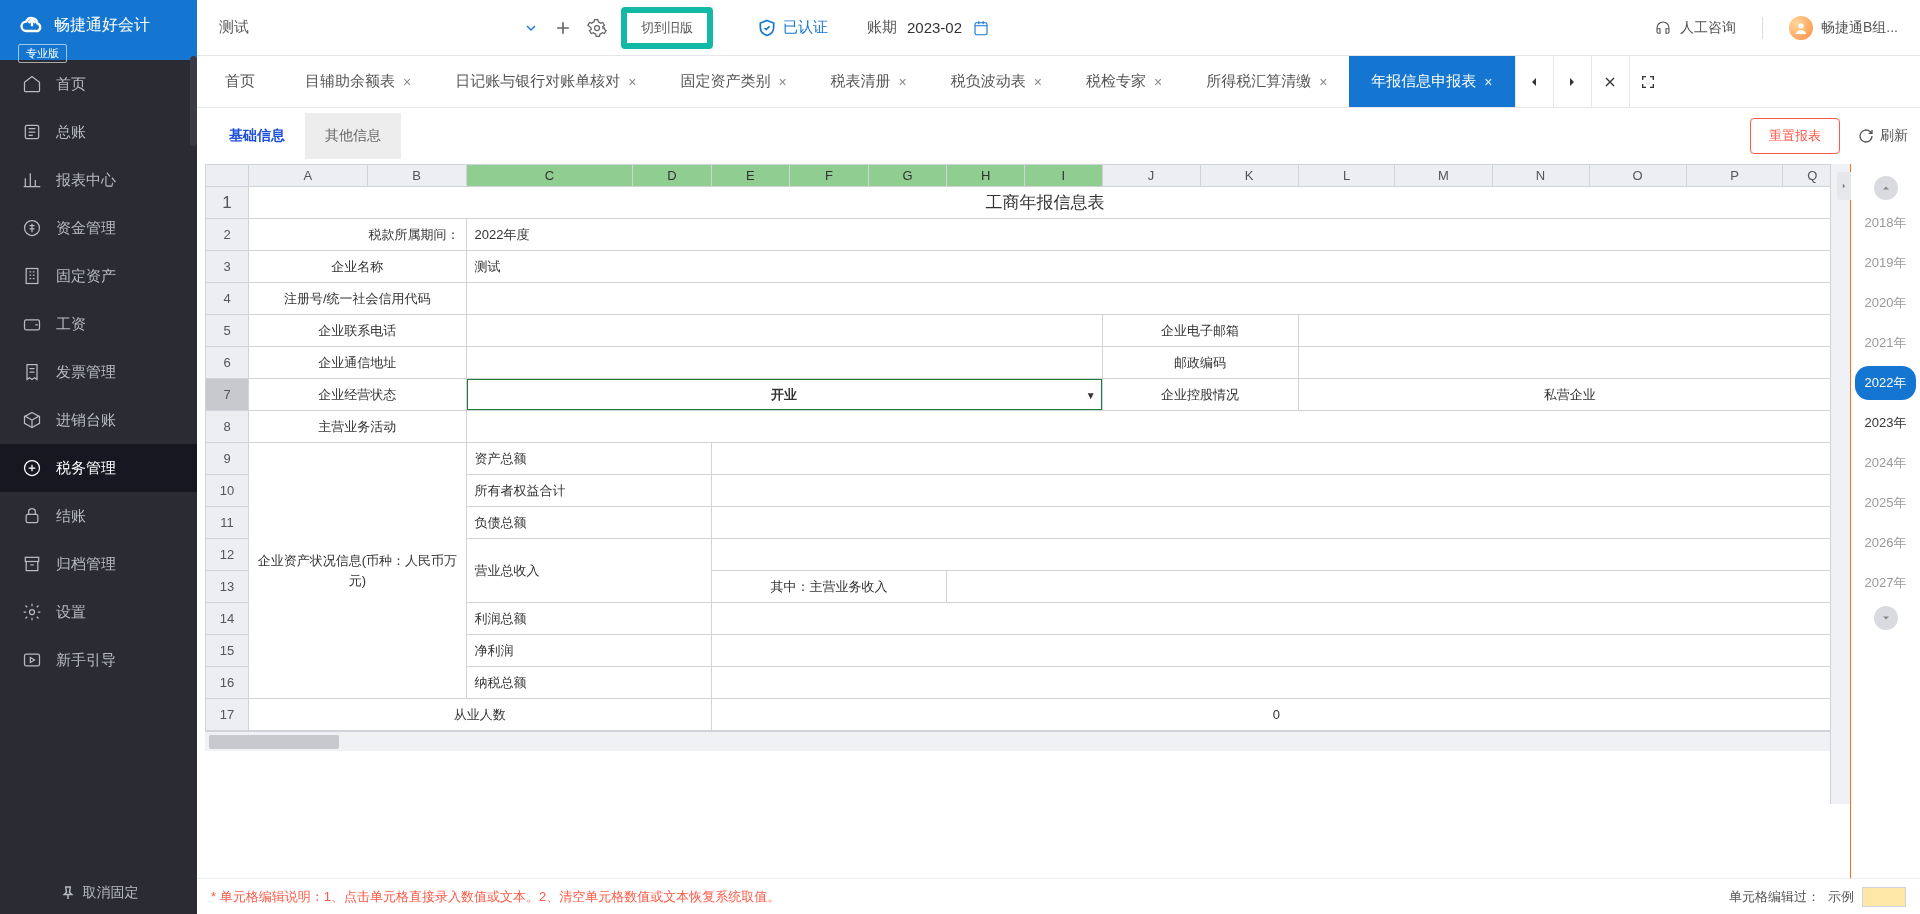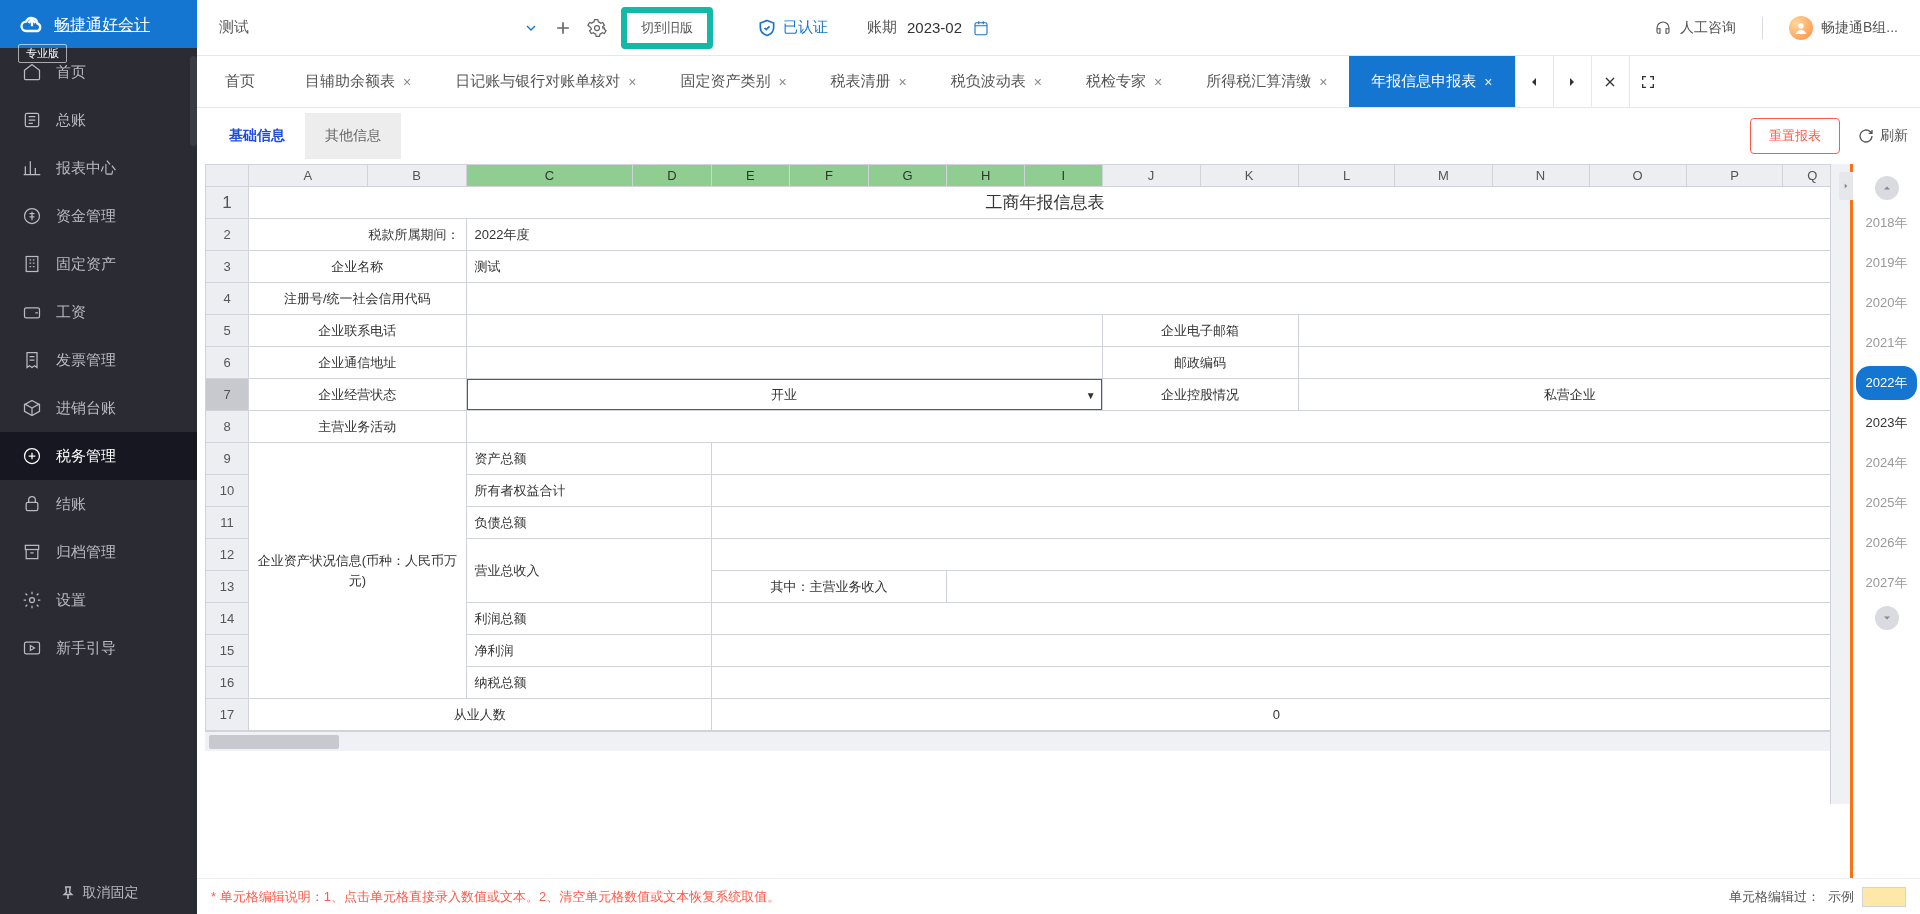--- a/index.html
+++ b/index.html
@@ -1,21 +1,21 @@
 <!DOCTYPE html>
 <html><head>
 <meta charset="utf-8">
 <style>
 *{margin:0;padding:0;box-sizing:border-box;}
 body{font-family:"Microsoft YaHei","PingFang SC",sans-serif;font-size:13px;color:#333;background:#fff;overflow:hidden;}
 .app{display:flex;height:914px;width:1920px;}
 
 
 .sidebar{width:197px;background:#2a2b33;color:#9a9ca6;display:flex;flex-direction:column;}
-.logo-area{background:#1576d1;color:#fff;padding:10px 18px 12px;height:48px;text-decoration:underline;}
+.logo-area{background:#1576d1;color:#fff;padding:10px 18px 12px;height:60px;}
 .logo-row{display:flex;align-items:center;gap:8px;}
 .logo-icon svg{width:28px;height:28px;}
 .logo-text{font-size:16px;font-weight:500;}
 .logo-sub{font-size:11px;margin-top:3px;border:1px solid rgba(255,255,255,0.6);display:inline-block;padding:1px 7px;border-radius:2px;}
 .side-nav{flex:1;overflow-y:auto;}
 .side-item{display:flex;align-items:center;gap:14px;padding:14px 22px;cursor:pointer;color:#b8bac4;font-size:15px;}
 .side-item.active{background:#161720;color:#fff;}
 .side-item .icon{width:20px;height:20px;display:flex;align-items:center;justify-content:center;}
 .side-item .icon svg{width:20px;height:20px;}
 .side-scroll{width:7px;background:#3a3b43;position:absolute;left:190px;top:56px;height:90px;border-radius:4px;}
@@ -69,29 +69,29 @@
 .sheet-area{flex:1;overflow:hidden;position:relative;padding:0 8px;}
 .grid{border-collapse:collapse;table-layout:fixed;}
 .grid td,.grid th{border:1px solid #d0d3d9;height:32px;font-size:13px;text-align:center;background:#fff;overflow:hidden;text-overflow:ellipsis;white-space:nowrap;}
 .grid .hdr{background:#eceef2;font-weight:normal;color:#555;height:22px;}
 .grid .rowhdr{background:#eceef2;width:44px;color:#555;}
 .grid .rowhdr.sel{background:#c7c9ce;}
 .grid .hdr.sel{background:#8fce90;color:#333;}
 .grid .title-row td{font-size:17px;font-weight:500;}
 .grid td.lbl{text-align:center;}
 .grid td.val{text-align:left;padding-left:8px;}
-.cell-sel{position:relative;}
+.cell-sel{position:relative;font-weight:bold;}
 .cell-sel::after{content:"";position:absolute;inset:-1px;border:2px solid #1a7f37;pointer-events:none;}
 .dd-arrow{position:absolute;right:6px;top:50%;transform:translateY(-50%);font-size:10px;}
 .hscroll{height:20px;background:#f0f1f4;border-top:1px solid #d0d3d9;display:flex;align-items:center;}
 .hscroll .thumb{height:14px;background:#c7c9ce;width:130px;margin-left:4px;border-radius:2px;}
 .vscroll{position:absolute;right:0;top:0;width:20px;background:#f0f1f4;border-left:1px solid #d0d3d9;height:640px;}
 
 
-.year-rail{width:70px;background:#fff;border-left:3px solid #f97316;display:flex;flex-direction:column;align-items:center;padding:12px 0;gap:6px;}
+.year-rail{width:70px;background:#fff;border-left:1px solid #f97316;display:flex;flex-direction:column;align-items:center;padding:12px 0;gap:6px;}
 .year-rail .arrow{width:24px;height:24px;border-radius:50%;background:#d9dbe0;display:flex;align-items:center;justify-content:center;cursor:pointer;color:#888;}
 .year-rail .yr{padding:8px 10px;font-size:13px;color:#999;cursor:pointer;border-radius:14px;}
 .year-rail .yr.active{background:#1576d1;color:#fff;}
 .year-rail .yr.current{color:#333;}
 .collapse-handle{position:absolute;left:-14px;top:8px;width:14px;height:28px;background:#e5e7eb;border-radius:3px 0 0 3px;display:flex;align-items:center;justify-content:center;cursor:pointer;}
 
 
 .footer{height:36px;border-top:1px solid #eceef2;display:flex;align-items:center;padding:0 14px;font-size:13px;}
 .footer .note{color:#ff5a47;}
 .footer .right{margin-left:auto;display:flex;align-items:center;gap:8px;color:#555;}

